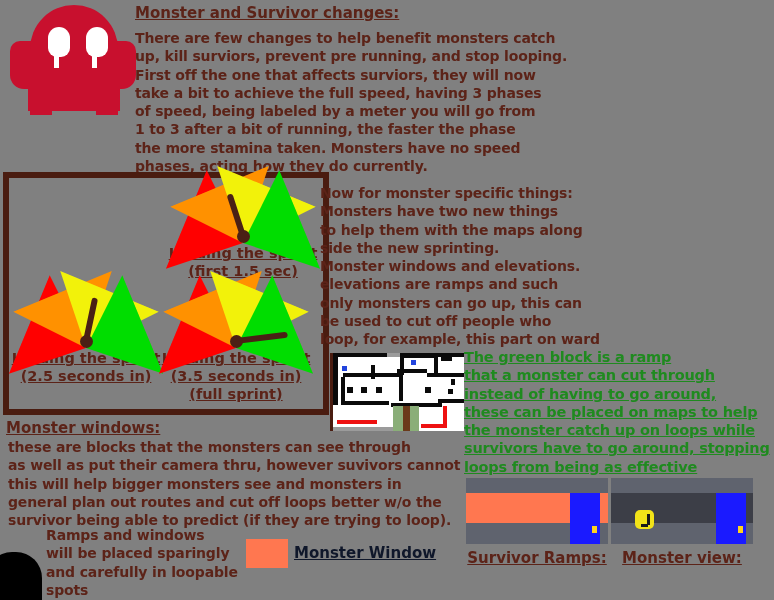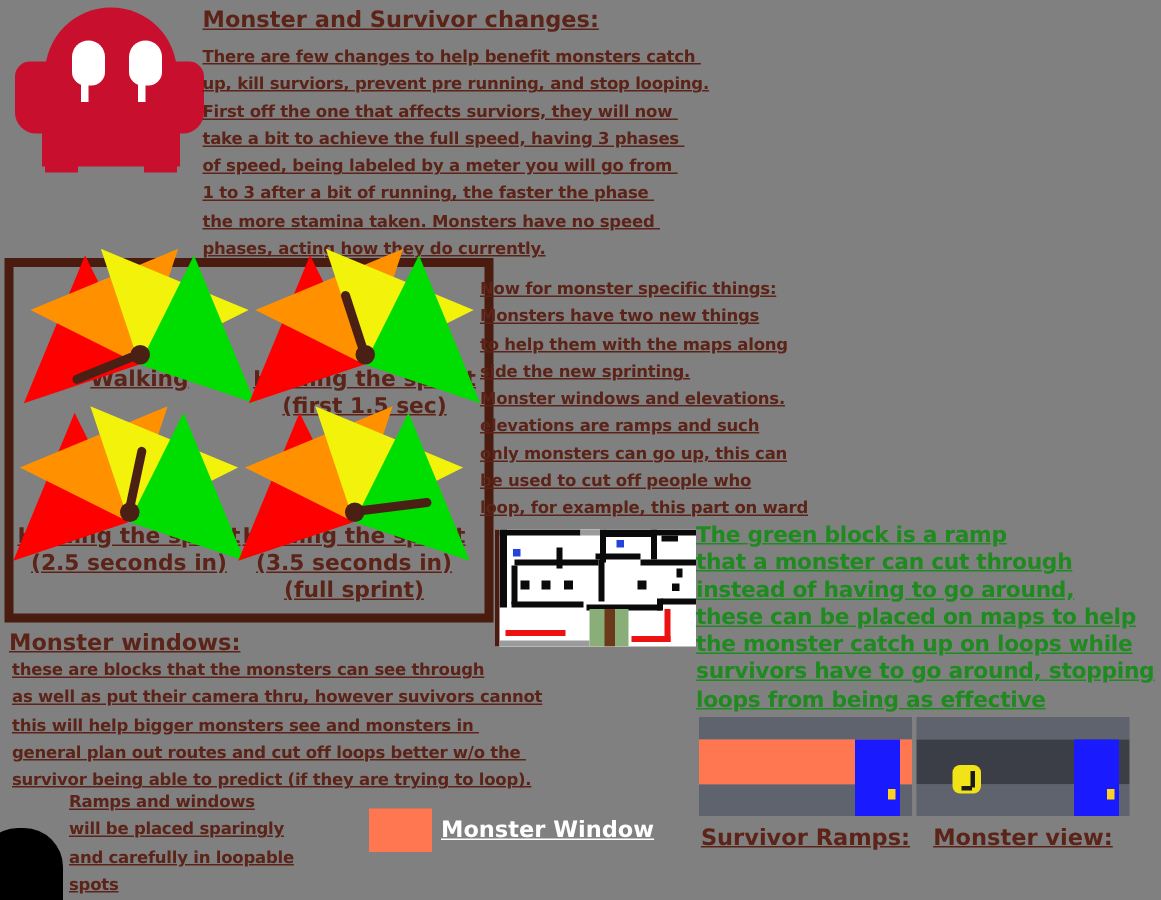--- a/index.html
+++ b/index.html
@@ -13,24 +13,23 @@
     font-family: "DejaVu Sans", sans-serif;
     overflow: hidden;
     position: relative;
   }
   .abs { position: absolute; }
 
   
   .txt {
     color: #5c2318;
     font-weight: bold;
-    font-size: 11px;
+    font-size: 14px;
     line-height: 18.3px;
     white-space: pre;
-    text-decoration: underline;
     text-underline-offset: 1px;
     letter-spacing: -0.15px;
   }
   .txt-green {
     color: #1f8a1f;
     font-weight: bold;
     font-size: 14.5px;
     line-height: 18.3px;
     white-space: pre;
     text-decoration: underline;
@@ -185,21 +184,21 @@
   }
 
   
   .legend-swatch {
     position: absolute;
     background: #ff7750;
     width: 42px; height: 29px;
   }
   .legend-text {
     position: absolute;
-    color: #ffffff;
+    color: #0f172a;
     font-weight: bold;
     font-size: 15px;
     text-decoration: underline;
     text-underline-offset: 1px;
     white-space: pre;
   }
 
   
   .blob {
     position: absolute;
@@ -231,39 +230,20 @@
 up, kill surviors, prevent pre running, and stop looping.
 First off the one that affects surviors, they will now 
 take a bit to achieve the full speed, having 3 phases 
 of speed, being labeled by a meter you will go from 
 1 to 3 after a bit of running, the faster the phase 
 the more stamina taken. Monsters have no speed 
 phases, acting how they do currently.</div>
 
 <div class="abs gauge-panel">
 
-  <div class="gauge-unit" style="left:9px; top:8px;">
-    <div class="gauge">
-      <div class="seg" style="transform:rotate(-67.5deg)">
-          <i style="background:#ff0000"></i>
-        </div>
-      <div class="seg" style="transform:rotate(-22.5deg)">
-          <i style="background:#ff9100"></i>
-        </div>
-      <div class="seg" style="transform:rotate(22.5deg)">
-          <i style="background:#f2f20a"></i>
-        </div>
-      <div class="seg" style="transform:rotate(67.5deg)">
-          <i style="background:#00dd00"></i>
-        </div>
-      <div class="needle" style="transform:rotate(158deg)"></div>
-      <div class="hub"></div>
-    </div>
-    <div class="gauge-label">Walking</div>
-  </div>
 
   <div class="gauge-unit" style="left:159px; top:8px;">
     <div class="gauge">
       <div class="seg" style="transform:rotate(-67.5deg)">
           <i style="background:#ff0000"></i>
         </div>
       <div class="seg" style="transform:rotate(-22.5deg)">
           <i style="background:#ff9100"></i>
         </div>
       <div class="seg" style="transform:rotate(22.5deg)">

